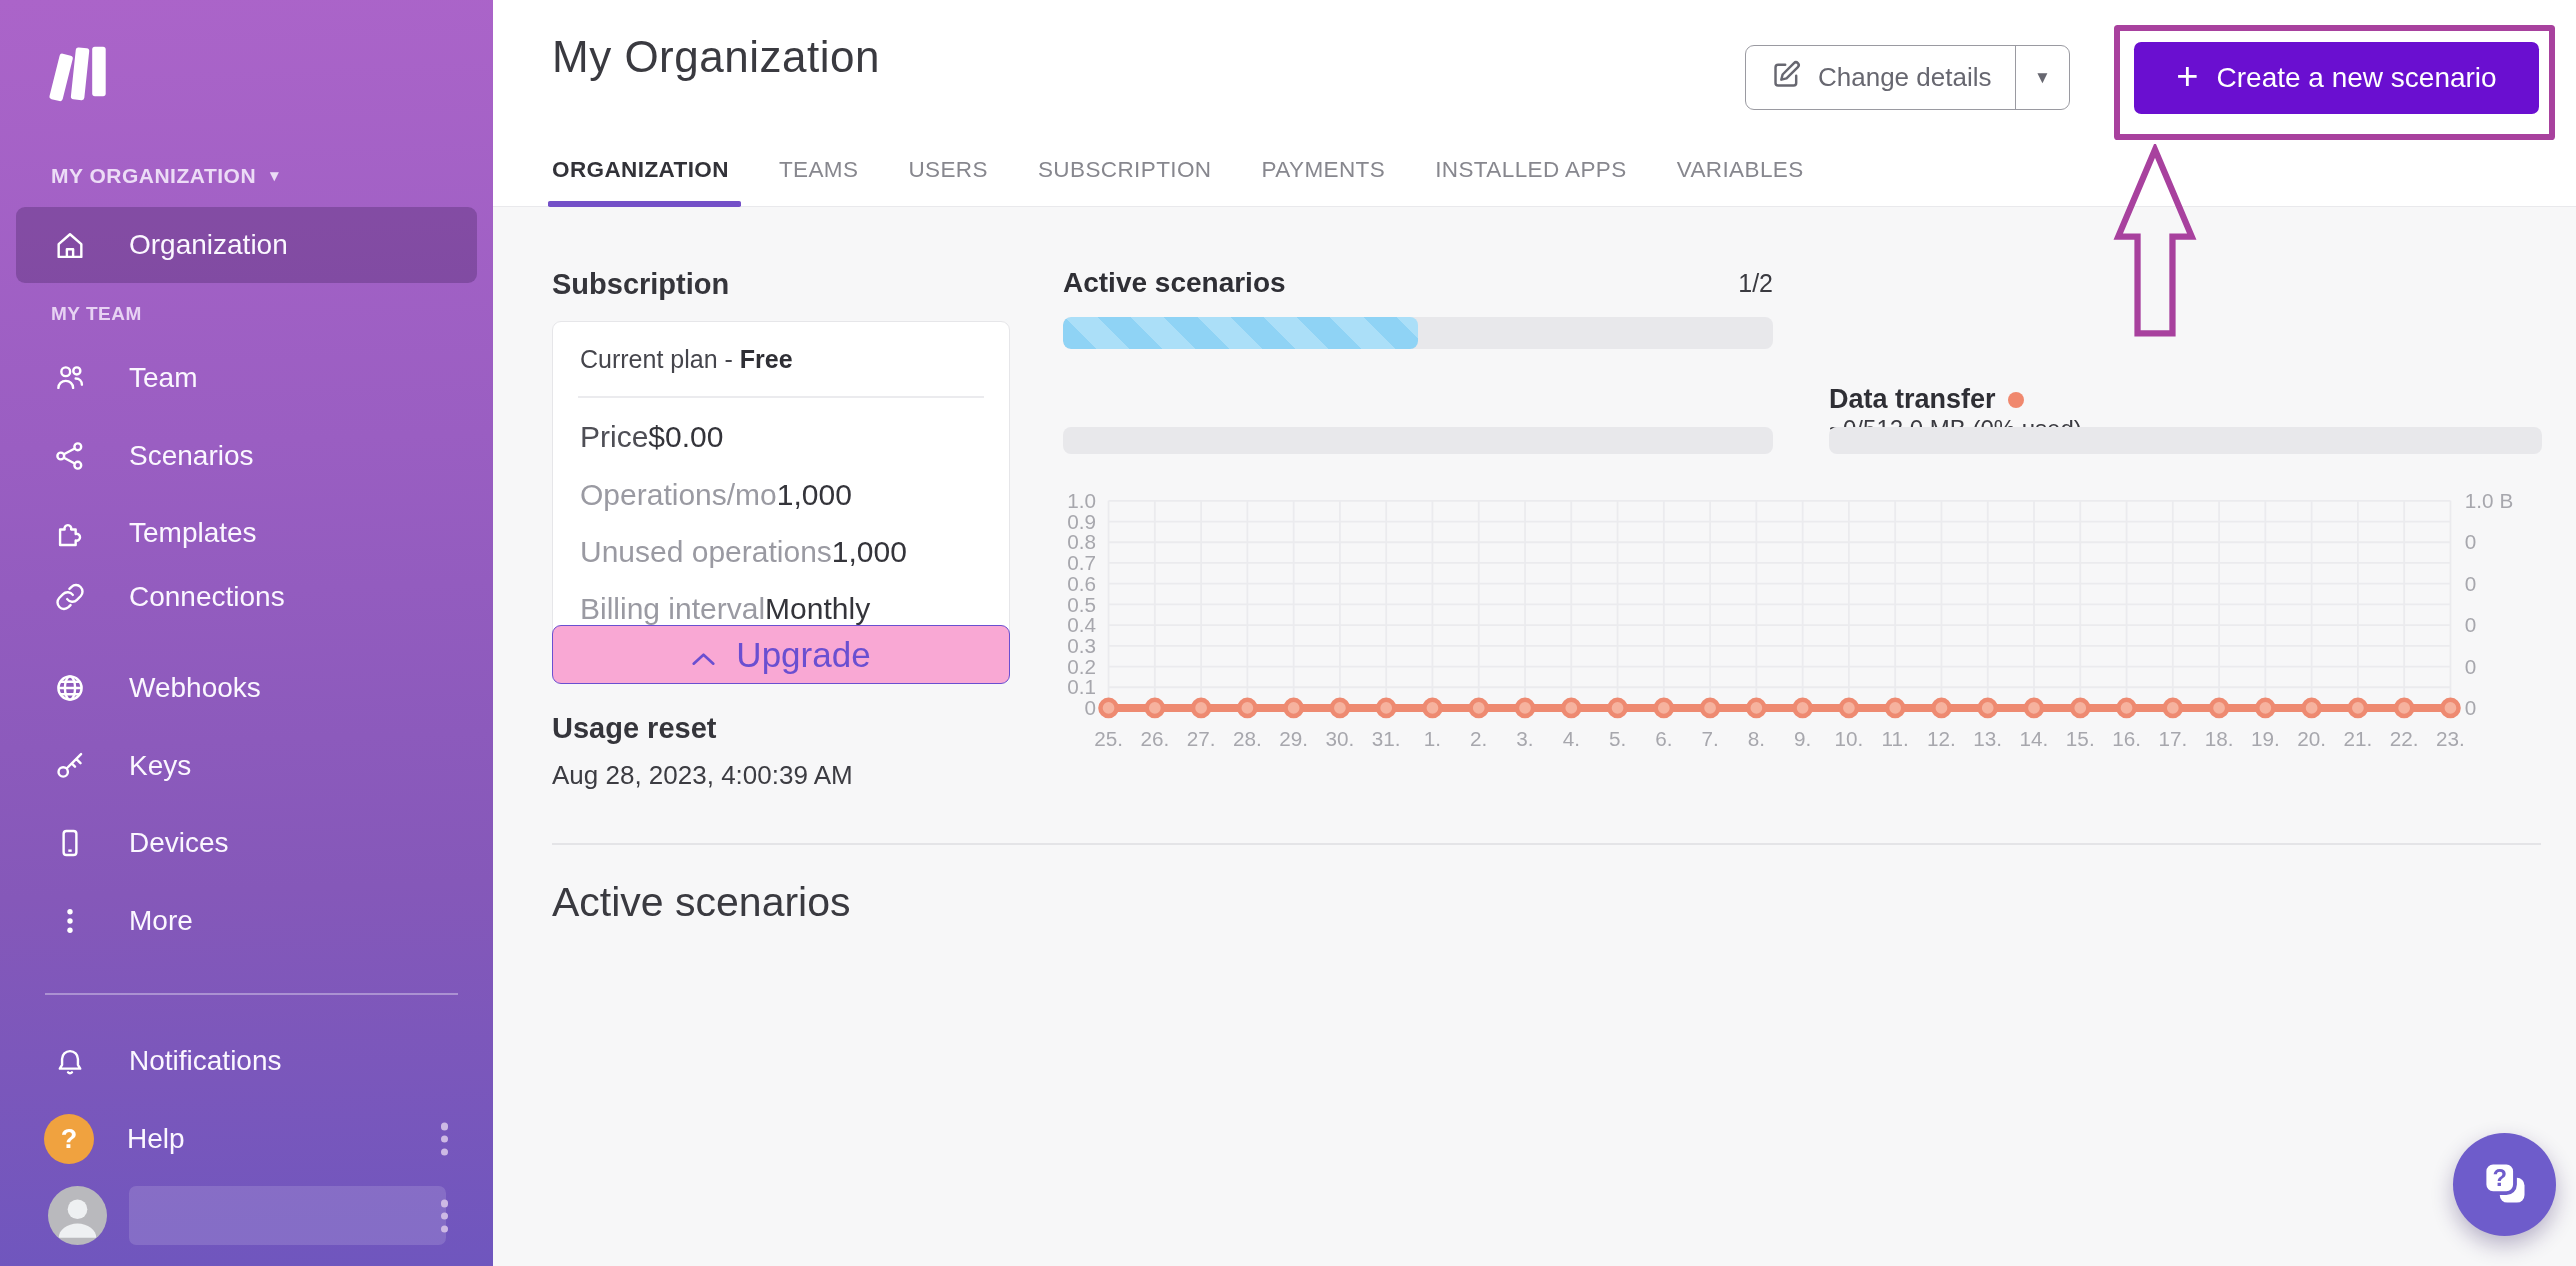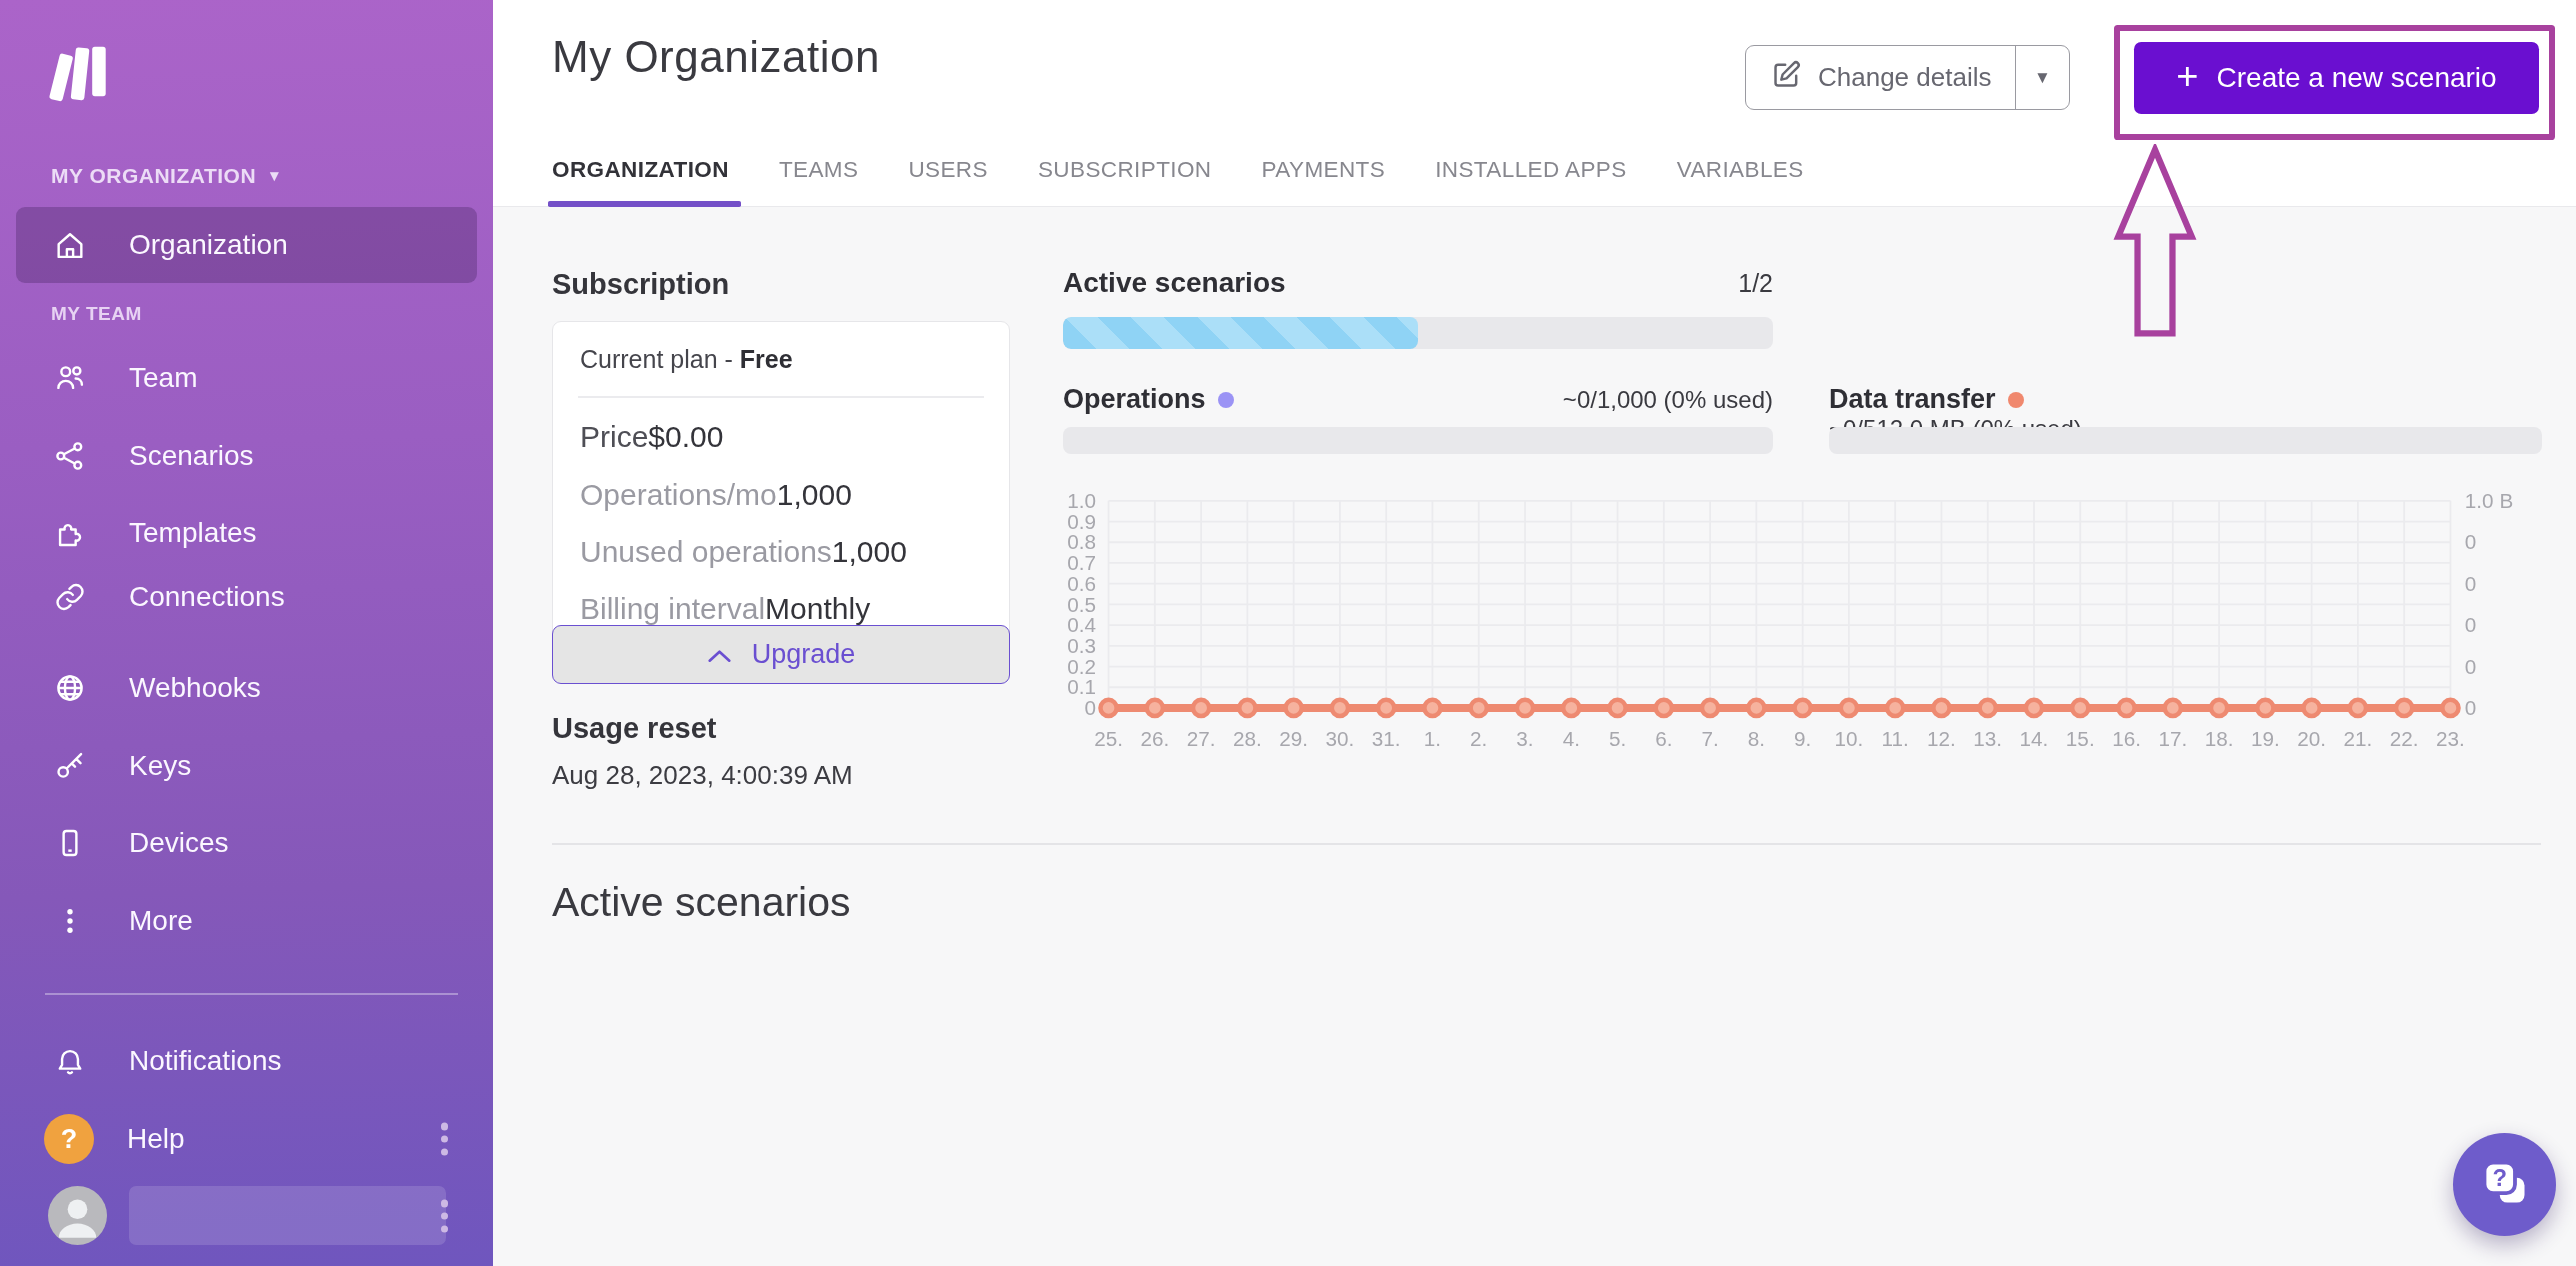--- a/index.html
+++ b/index.html
@@ -66,22 +66,22 @@
   .sub-card { position:absolute; left:59px; top:321px; width:458px; background:#fff;
     border:1.8px solid #e6e6e9; border-radius:9px; padding-bottom:14.4px; }
   .plan-row { padding:23.4px 27px 21.6px; font-size:25px; color:#45454c; }
   .plan-row b { color:#2f2f35; }
   .card-sep { height:1.8px; background:#ebebee; margin:0 25px 10.8px; }
   .k-row { display:flex; padding:11.7px 27px; font-size:30px; }
   .k-label { color:#9a9aa2; }
   .k-label.dark { color:#4e4e55; }
   .k-val { color:#34343a; }
   .upgrade-btn { position:absolute; left:59px; top:625px; width:458px; height:59px;
-    background:#e5e5e5; border:1.8px solid #6a4fd1; border-radius:9px; color:#6a4fd1;
-    font-size:27px; display:flex; align-items:center; justify-content:center; gap:20px;
+    background:#f9a8d4; border:1.8px solid #6a4fd1; border-radius:9px; color:#6a4fd1;
+    font-size:35px; display:flex; align-items:center; justify-content:center; gap:20px;
     cursor:pointer; font-family:"Liberation Sans", sans-serif; }
   .usage-reset-h { position:absolute; left:59px; top:712px; font-size:29px; font-weight:bold; color:#35353b; }
   .usage-reset-v { position:absolute; left:59px; top:760px; font-size:26px; color:#3c3c42; }
 
   .meter-row { position:absolute; display:flex; justify-content:space-between; align-items:baseline; }
   .meter-row .m-label { font-size:27px; font-weight:bold; color:#2f2f35; display:flex;
     align-items:center; gap:12.6px; }
   .meter-row .m-value { font-size:24px; color:#3a3a40; }
   .dot { width:16px; height:16px; border-radius:50%; display:inline-block; }
   .track { position:absolute; background:#e8e8eb; border-radius:8px; overflow:hidden; }
@@ -338,27 +338,20 @@
   <div class="usage-reset-v">Aug 28, 2023, 4:00:39 AM</div>
 
   <div class="meter-row" style="left:570px; top:267px; width:710px;">
     <span class="m-label" style="font-size:28px">Active scenarios</span>
     <span class="m-value" style="font-size:25px">1/2</span>
   </div>
   <div class="track" style="left:570px; top:317px; width:710px; height:32px;">
     <div class="fill-striped" style="width: 50%;"></div>
   </div>
 
-  <div class="meter-row" style="left:570px; top:384px; width:710px;">
-    <span class="m-label">
-      <span>Operations</span>
-      <span class="dot" style="background: rgb(155, 147, 245);"></span>
-    </span>
-    <span class="m-value">~0/1,000 (0% used)</span>
-  </div>
   <div class="track" style="left:570px; top:427px; width:710px; height:27px;">
     <div class="fill-striped" style="background: rgb(143, 211, 245); width: 0%;"></div>
   </div>
 
   <div class="meter-row" style="left:1336px; top:384px; width:713px;flex-direction:column;">
     <span class="m-label">
       <span>Data transfer</span>
       <span class="dot" style="background: rgb(240, 136, 110);"></span>
     </span>
     <span class="m-value">~0/512.0 MB (0% used)</span>

